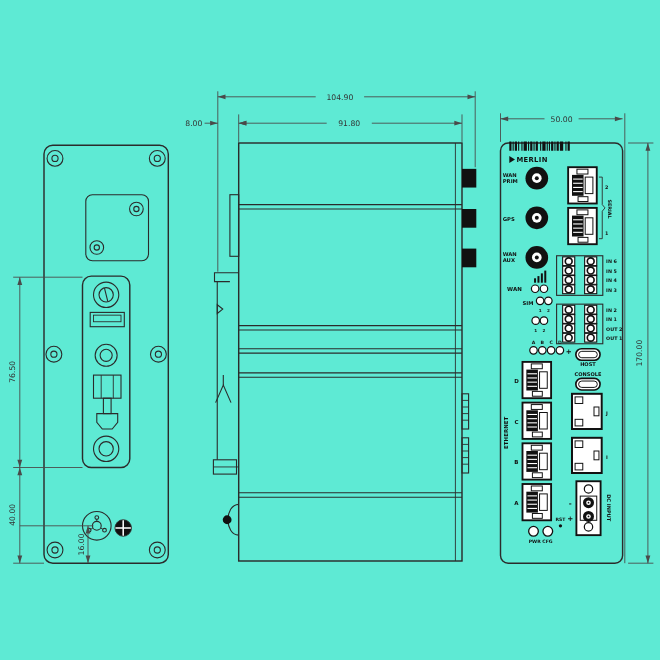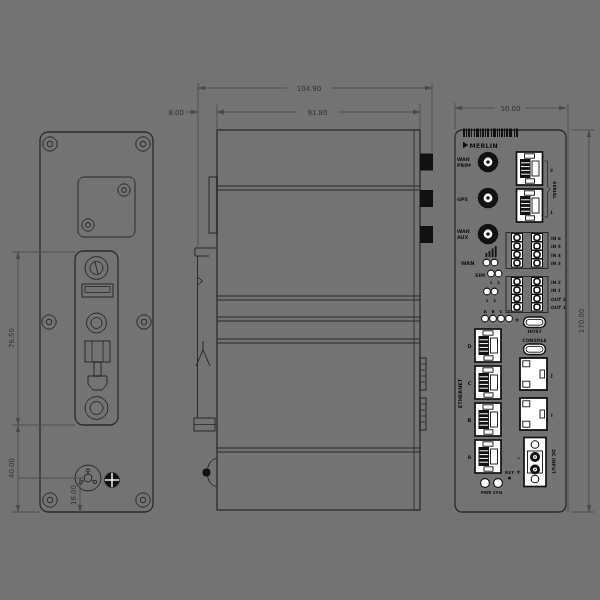--- a/index.html
+++ b/index.html
@@ -1,16 +1,16 @@
 <!DOCTYPE html>
 <html><head>
 <meta charset="utf-8">
 <style>
   html,body{margin:0;padding:0;background:#fff;}
-  #stage{position:relative;width:600px;height:600px;background:#737373;overflow:hidden;}
+  #stage{position:relative;width:600px;height:600px;background:#5eead4;overflow:hidden;}
   svg{position:absolute;left:0;top:0;}
   .ln{fill:none;stroke:#2b2b2b;stroke-width:1.3;}
   .ln2{fill:none;stroke:#2b2b2b;stroke-width:1;}
   .thn{fill:none;stroke:#2b2b2b;stroke-width:0.8;}
   .blk{fill:#111;stroke:none;}
   .wht{fill:#fff;stroke:none;}
   .dim{fill:none;stroke:#4a4a4a;stroke-width:0.8;}
   .arr{fill:#4a4a4a;stroke:none;}
   .dimtx{fill:#333;font-family:"DejaVu Sans",sans-serif;font-size:7px;}
   .lbl{fill:#111;font-family:"DejaVu Sans",sans-serif;font-weight:bold;}

